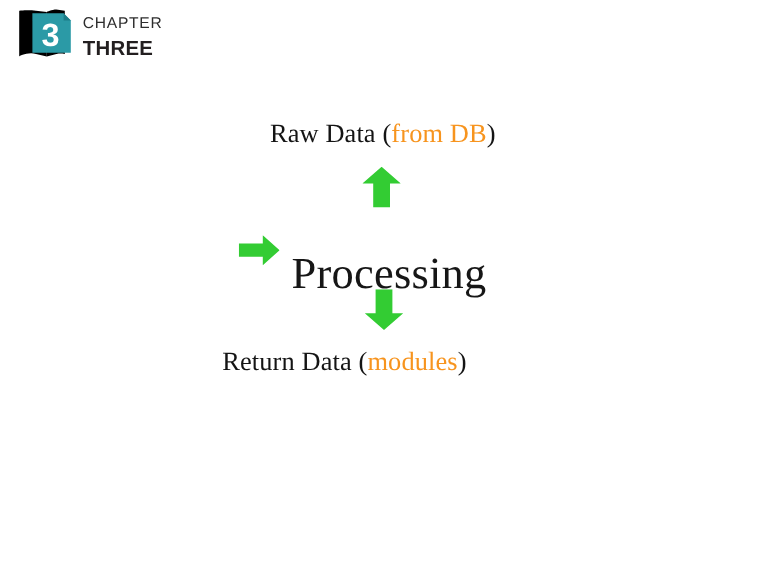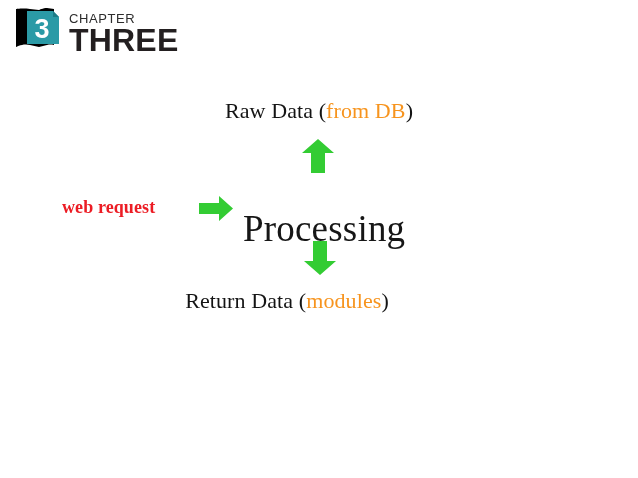--- a/index.html
+++ b/index.html
@@ -49,21 +49,21 @@
     font-weight: 400;
     letter-spacing: 0.6px;
     color: #2d2d2d;
     line-height: 19px;
     margin-top: 3px;
     white-space: nowrap;
   }
   .logo-three {
     display: block;
     font-family: "Liberation Sans", sans-serif;
-    font-size: 32px;
+    font-size: 17px;
     font-weight: bold;
     letter-spacing: 0.2px;
     color: #231f20;
     line-height: 25px;
     white-space: nowrap;
   }
 
   
   .node-text {
     position: absolute;
@@ -155,21 +155,20 @@
   </div>
 
   <div class="node-text" id="raw-data-label">
     <span>Raw Data (</span><span class="accent-orange">from DB</span><span class="paren">)</span>
   </div>
 
   <svg class="arrow" id="arrow-up" viewBox="0 0 32 34">
     <path d="M16 0 L32 14 L23 14 L23 34 L9 34 L9 14 L0 14 Z" fill="#33cc33"></path>
   </svg>
 
-  <div class="node-text" id="web-request-label">web request</div>
 
   <svg class="arrow" id="arrow-right" viewBox="0 0 34 25">
     <path d="M0 7 L20 7 L20 0 L34 12.5 L20 25 L20 18 L0 18 Z" fill="#33cc33"></path>
   </svg>
 
   <div class="node-text" id="processing-label">Processing</div>
 
   <svg class="arrow" id="arrow-down" viewBox="0 0 32 34">
     <path d="M9 0 L23 0 L23 20 L32 20 L16 34 L0 20 L9 20 Z" fill="#33cc33"></path>
   </svg>

